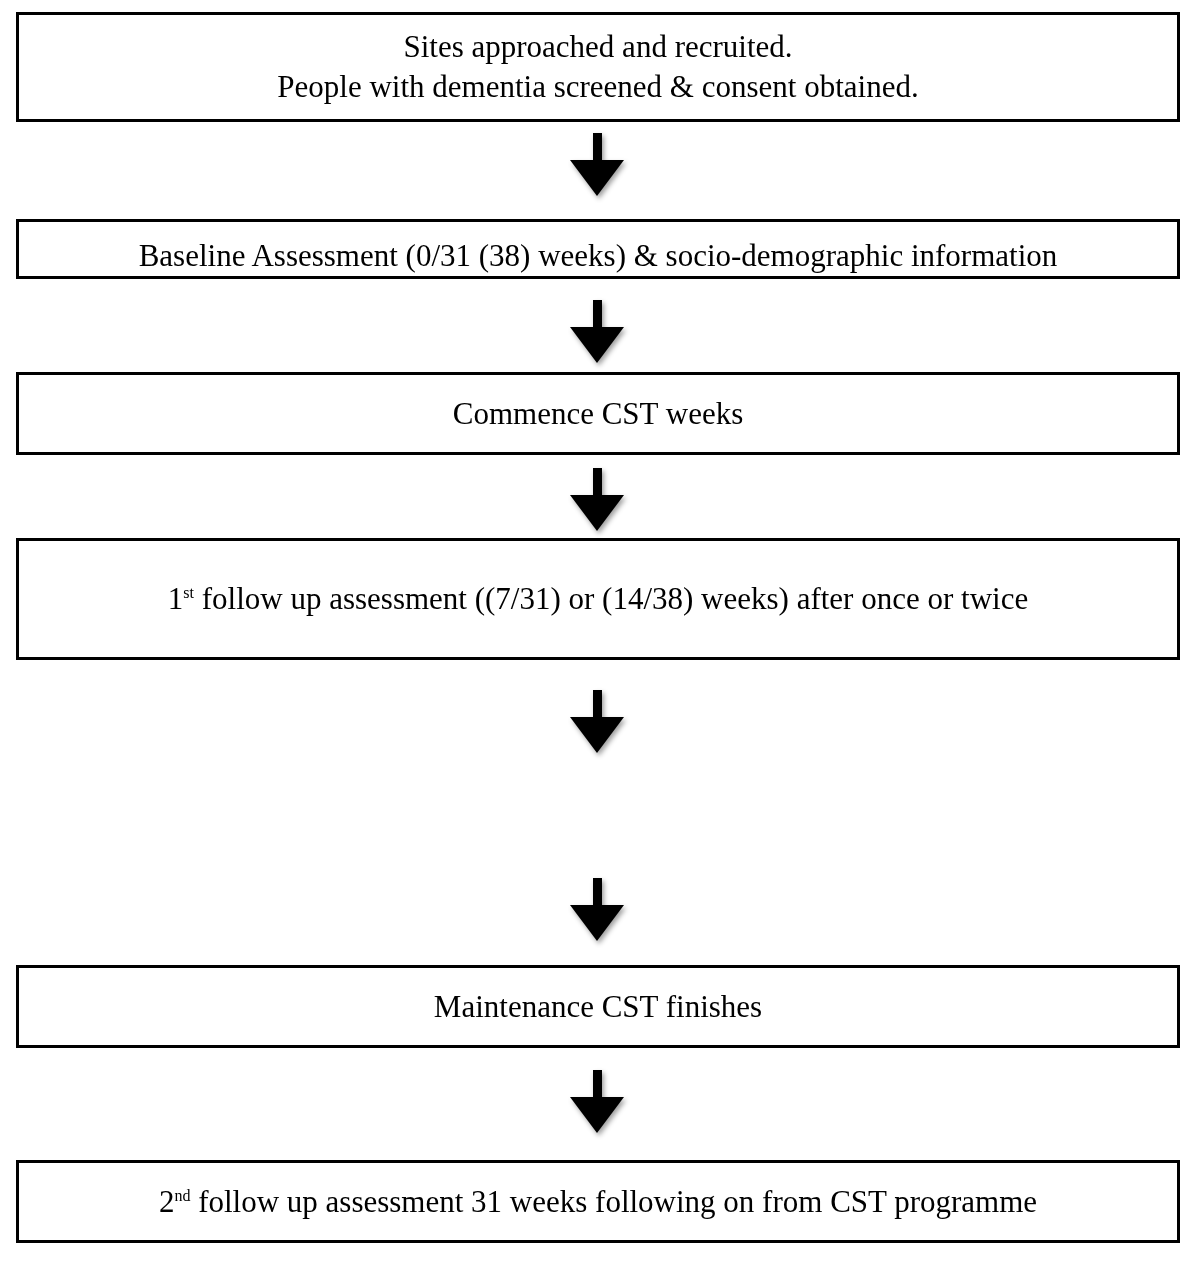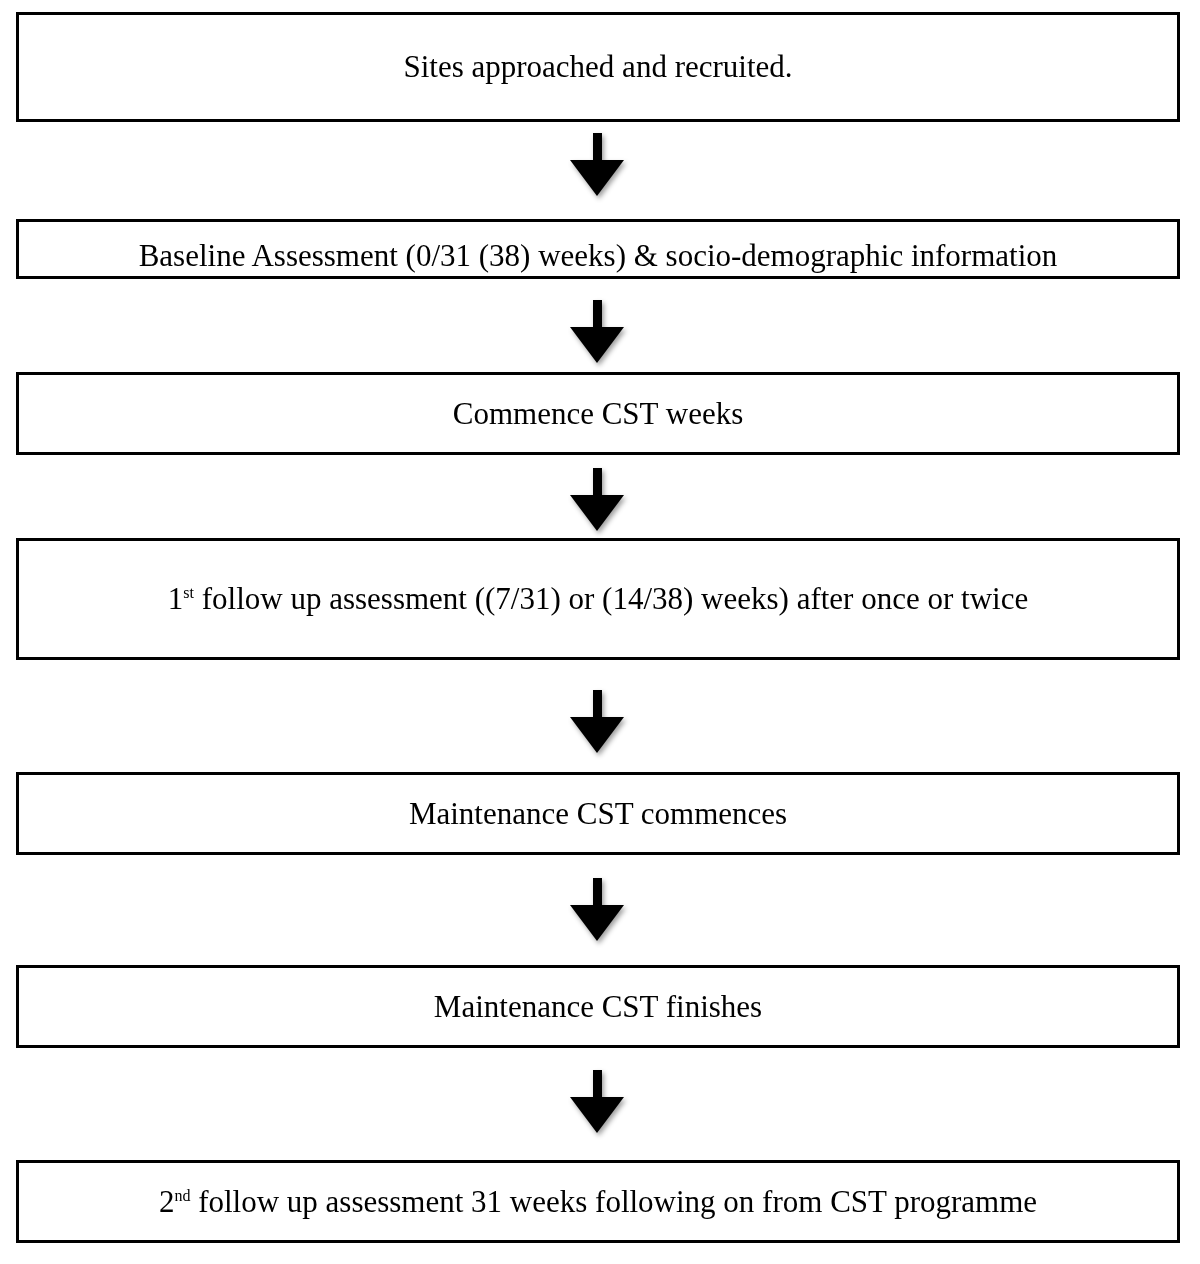--- a/index.html
+++ b/index.html
@@ -77,20 +77,21 @@
   .a5 { top: 878px;  }
   .a6 { top: 1070px; }
 </style>
 </head>
 <body>
 
 <div class="canvas">
 
   <div class="box b1">
     <div class="line">Sites approached and recruited.</div>
+    <div class="line">People with dementia screened &amp; consent obtained.</div>
   </div>
 
   <div class="arrow a1">
     <div class="stem"></div>
     <div class="head"></div>
   </div>
 
   <div class="box b2">
     <div class="line">Baseline Assessment (0/31 (38) weeks) &amp; socio-demographic information</div>
   </div>
@@ -111,23 +112,20 @@
 
   <div class="box b4">
     <div class="line"><span>1</span><sup>st</sup><span> follow up assessment ((7/31) or (14/38) weeks) after once or twice</span></div>
   </div>
 
   <div class="arrow a4">
     <div class="stem"></div>
     <div class="head"></div>
   </div>
 
-  <div class="box b5">
-    <div class="line">Maintenance CST commences</div>
-  </div>
 
   <div class="arrow a5">
     <div class="stem"></div>
     <div class="head"></div>
   </div>
 
   <div class="box b6">
     <div class="line">Maintenance CST finishes</div>
   </div>
 

